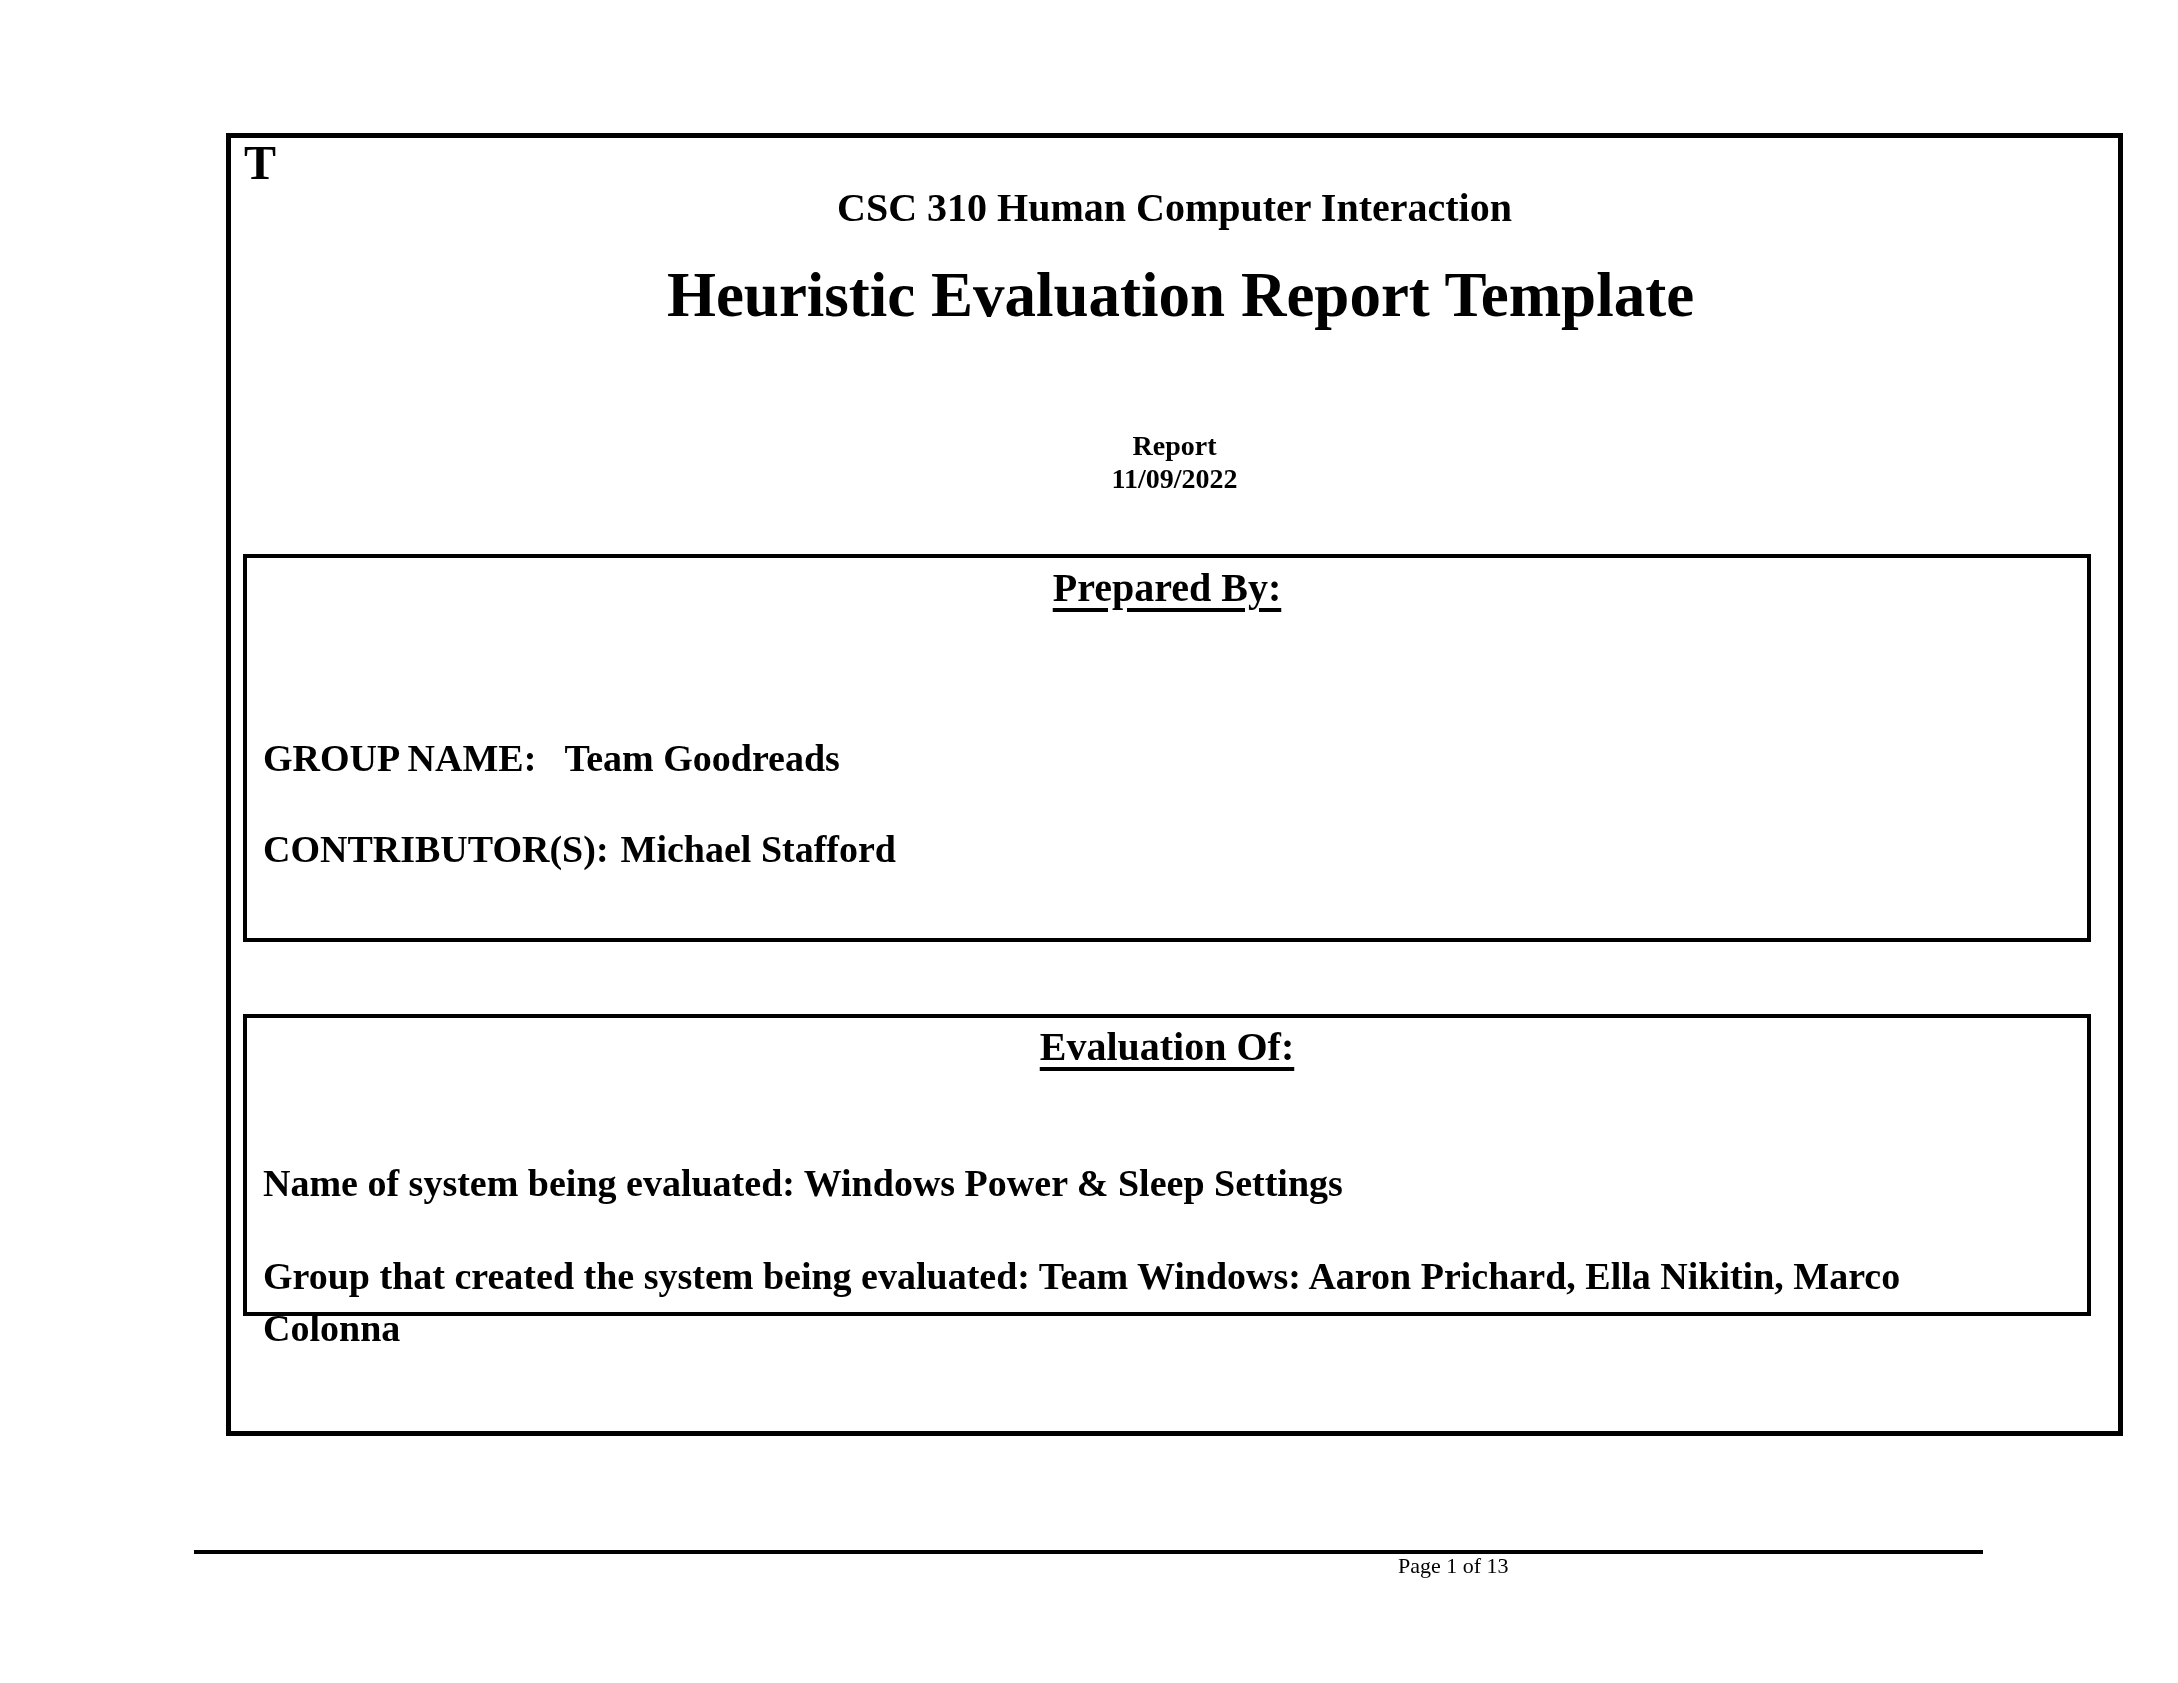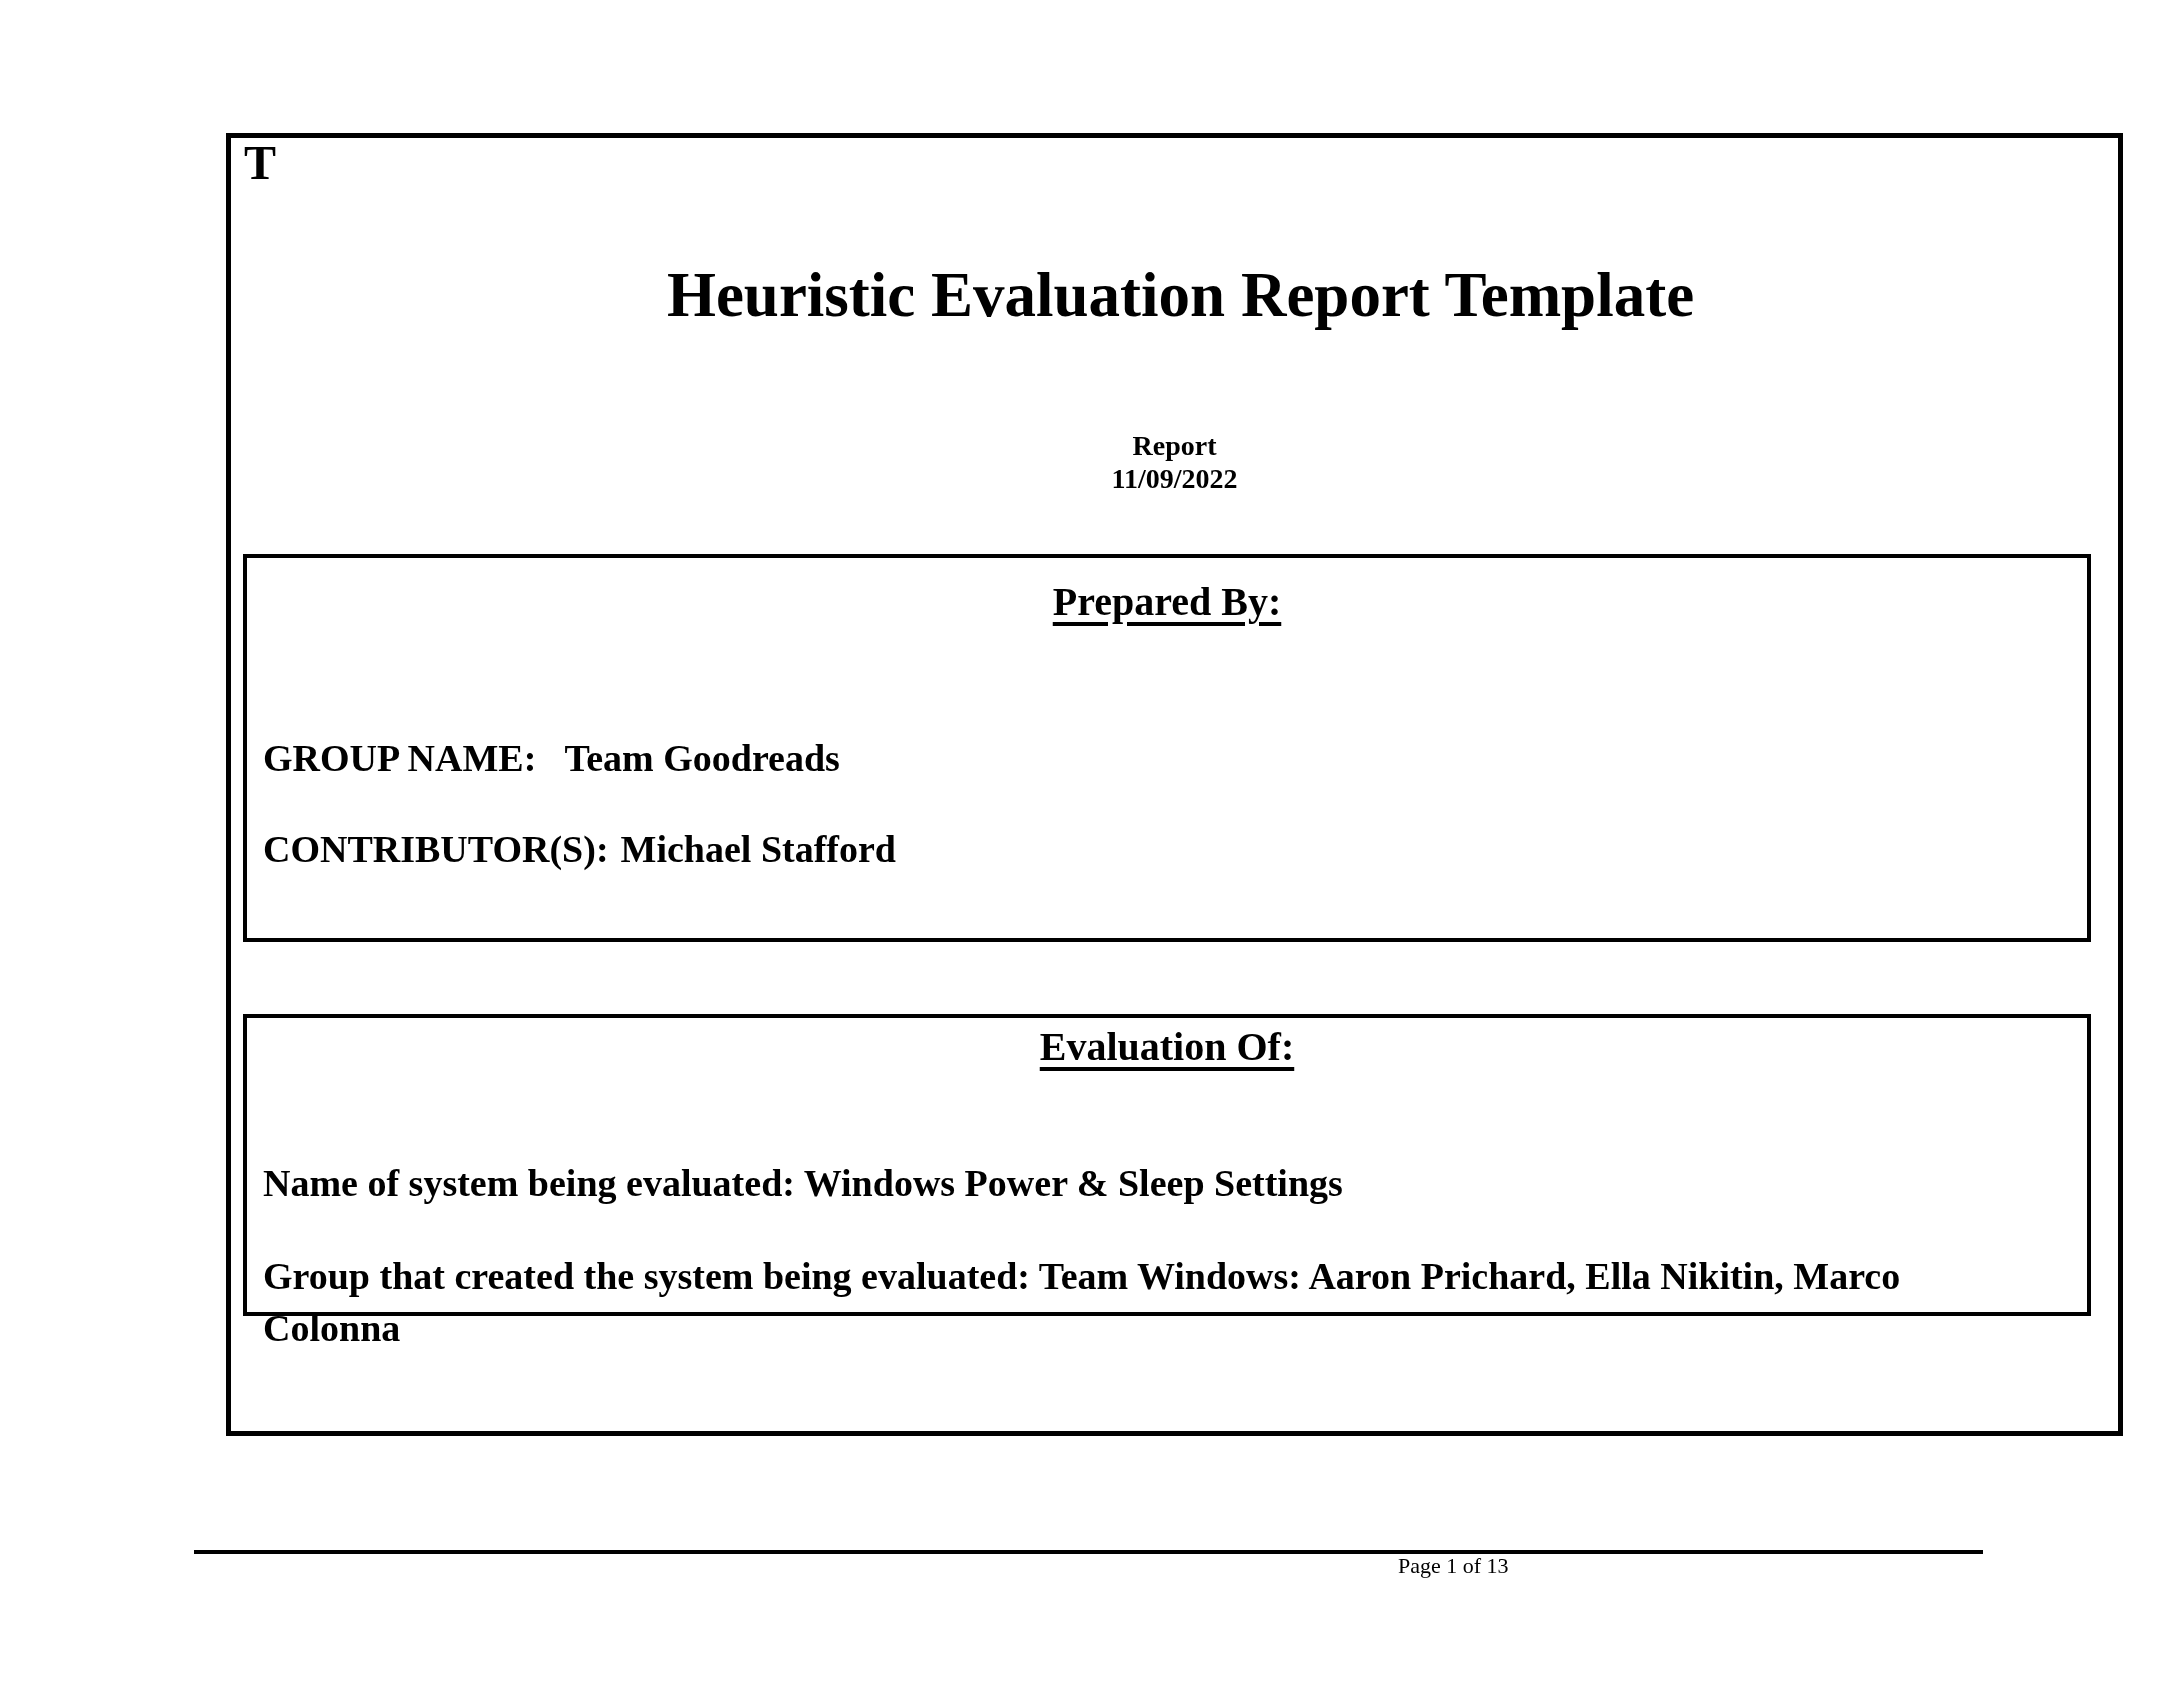--- a/index.html
+++ b/index.html
@@ -72,21 +72,21 @@
     height: 302px;
   }
   .section-heading {
     text-align: center;
     font-size: 40px;
     font-weight: bold;
     text-decoration: underline;
     text-decoration-thickness: 4px;
     text-underline-offset: 7px;
   }
-  .prepared-box .section-heading { margin-top: 20px; text-decoration: underline; }
+  .prepared-box .section-heading { margin-top: 6px; text-decoration: underline; }
   .evaluation-box .section-heading { margin-top: 5px; }
   .body-line {
     position: absolute;
     left: 16px;
     font-size: 38px;
     font-weight: bold;
     white-space: nowrap;
   }
   .line-group-name { top: 178px; }
   .line-contributors { top: 269px; }
@@ -117,20 +117,21 @@
 </style>
 </head>
 <body>
 
 <div class="page">
 
   <div class="outer-box"></div>
 
   <div class="corner-letter">T</div>
 
+  <div class="centered-band course-title">CSC 310 Human Computer Interaction</div>
 
   <div class="centered-band report-title">Heuristic Evaluation Report Template</div>
 
   <div class="centered-band dated-block">
     <div>Report</div>
     <div>11/09/2022</div>
   </div>
 
   <div class="section-box prepared-box">
     <div class="section-heading">Prepared By:</div>

